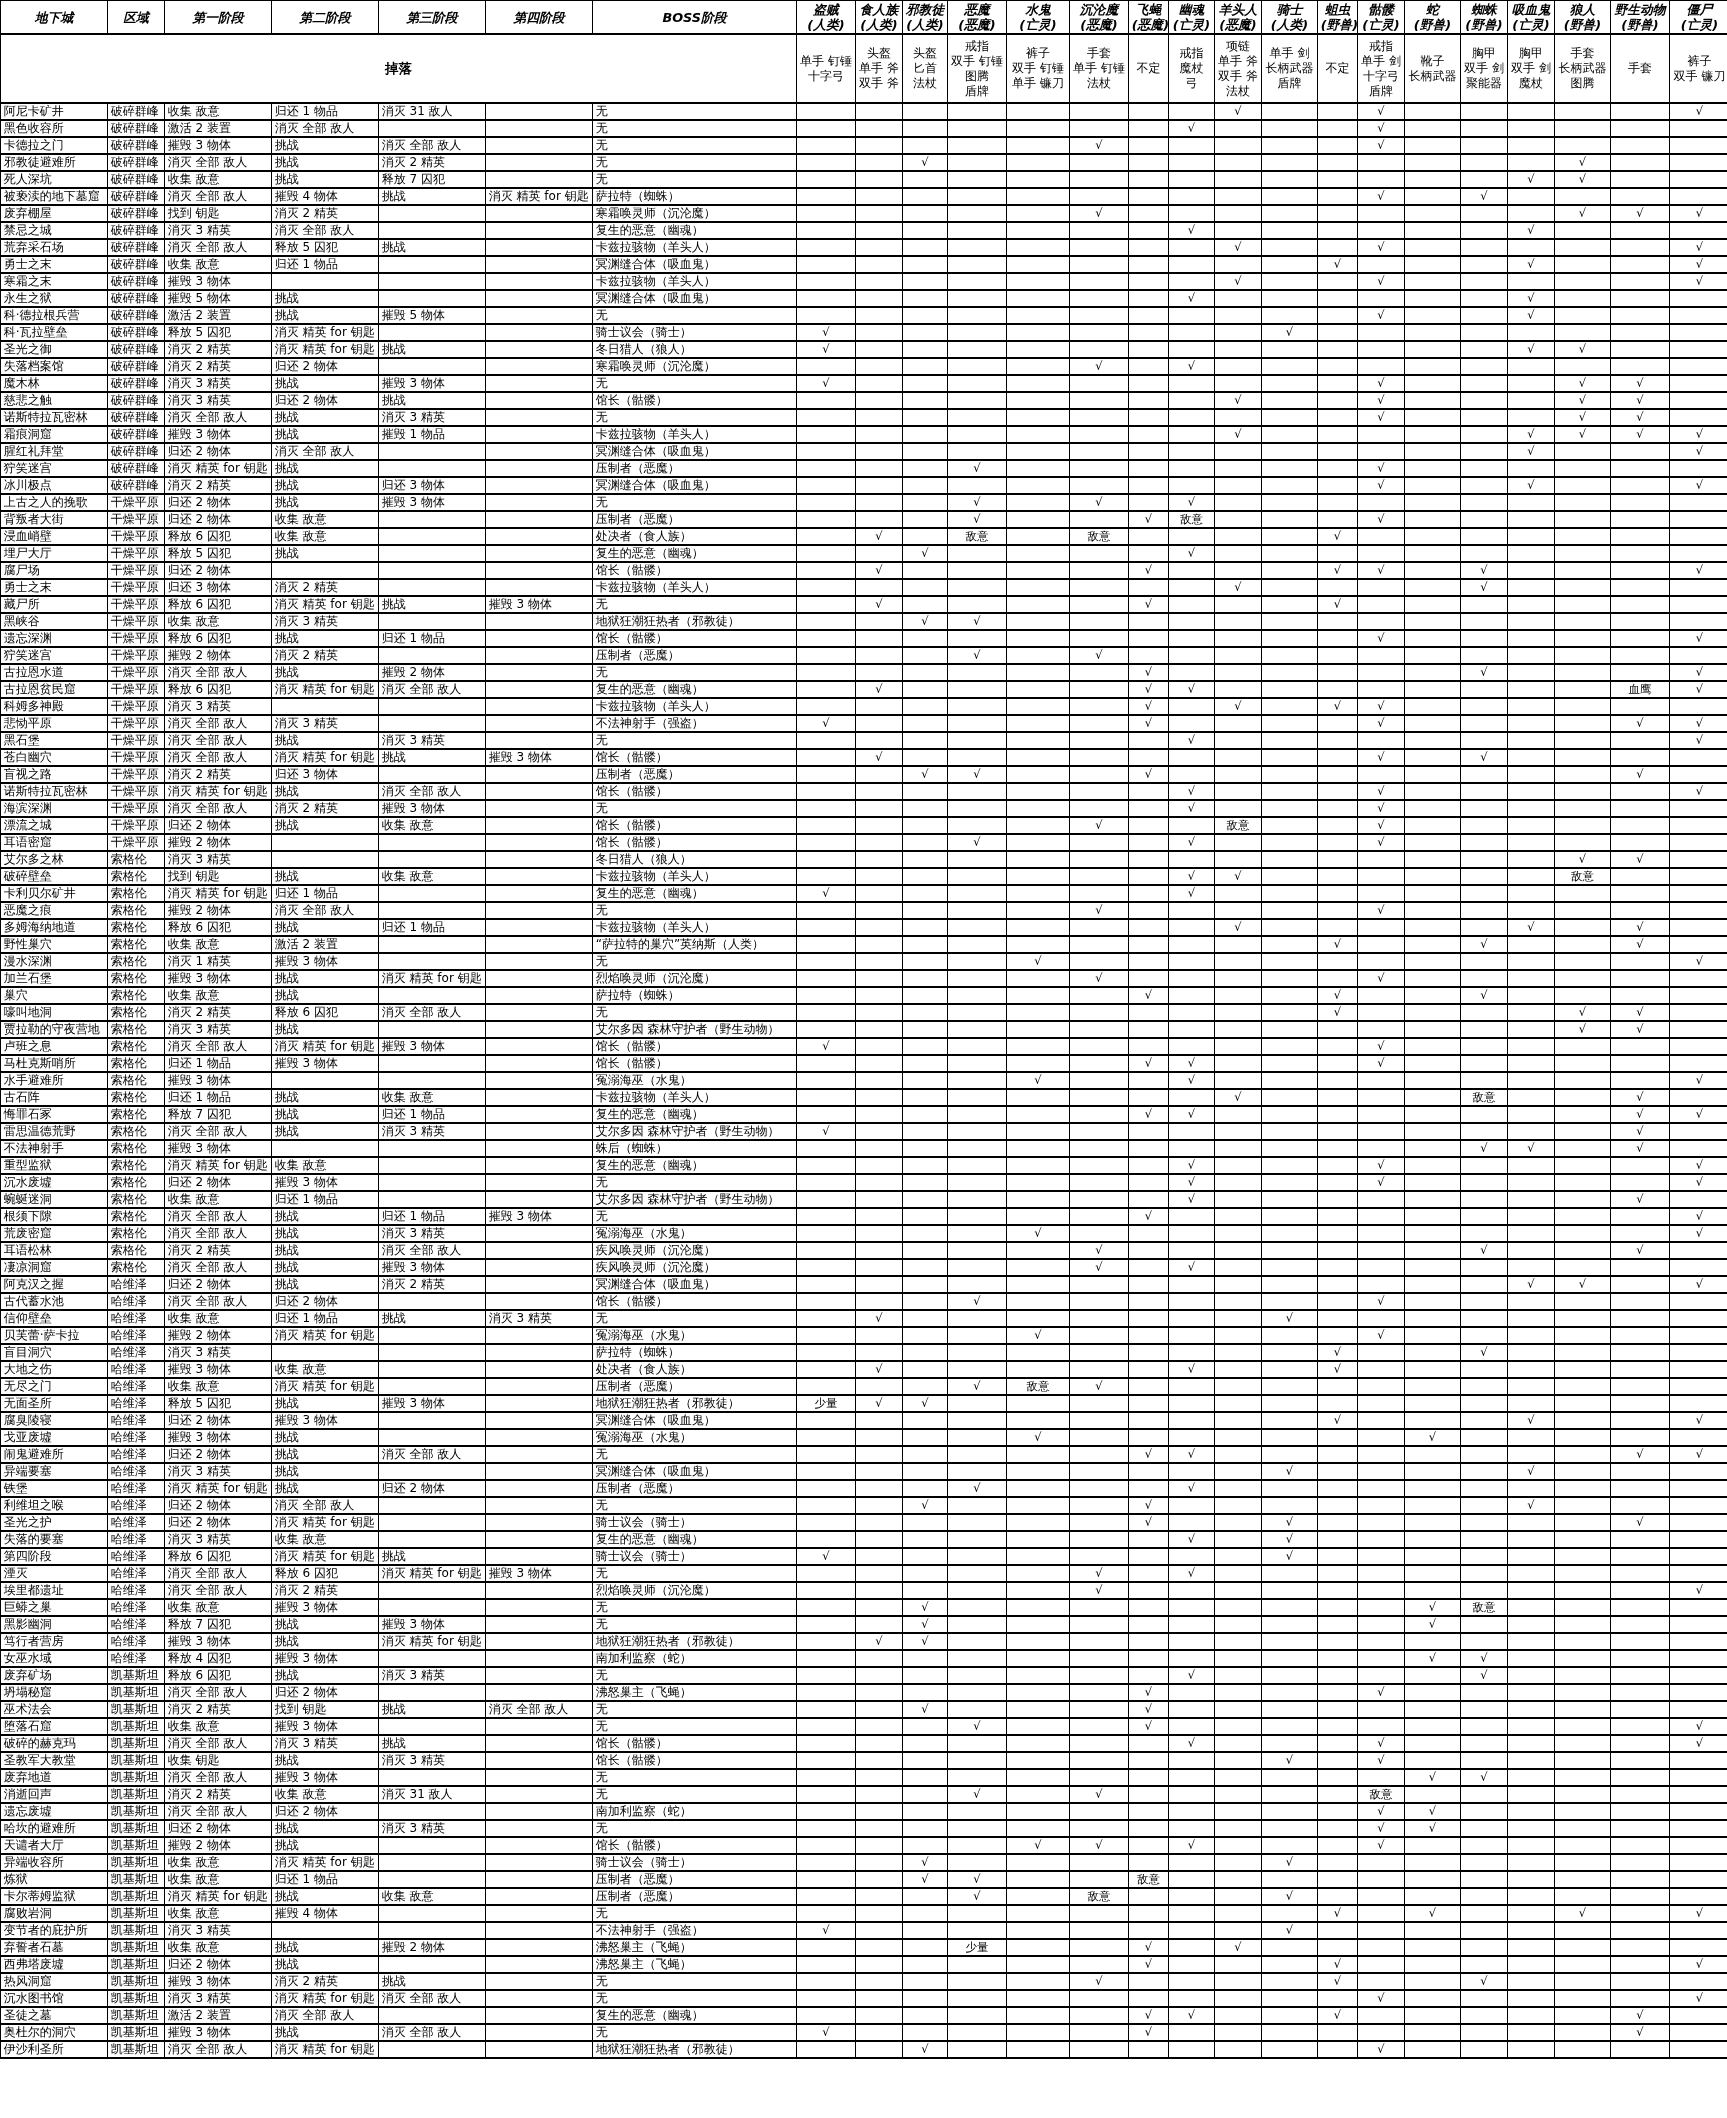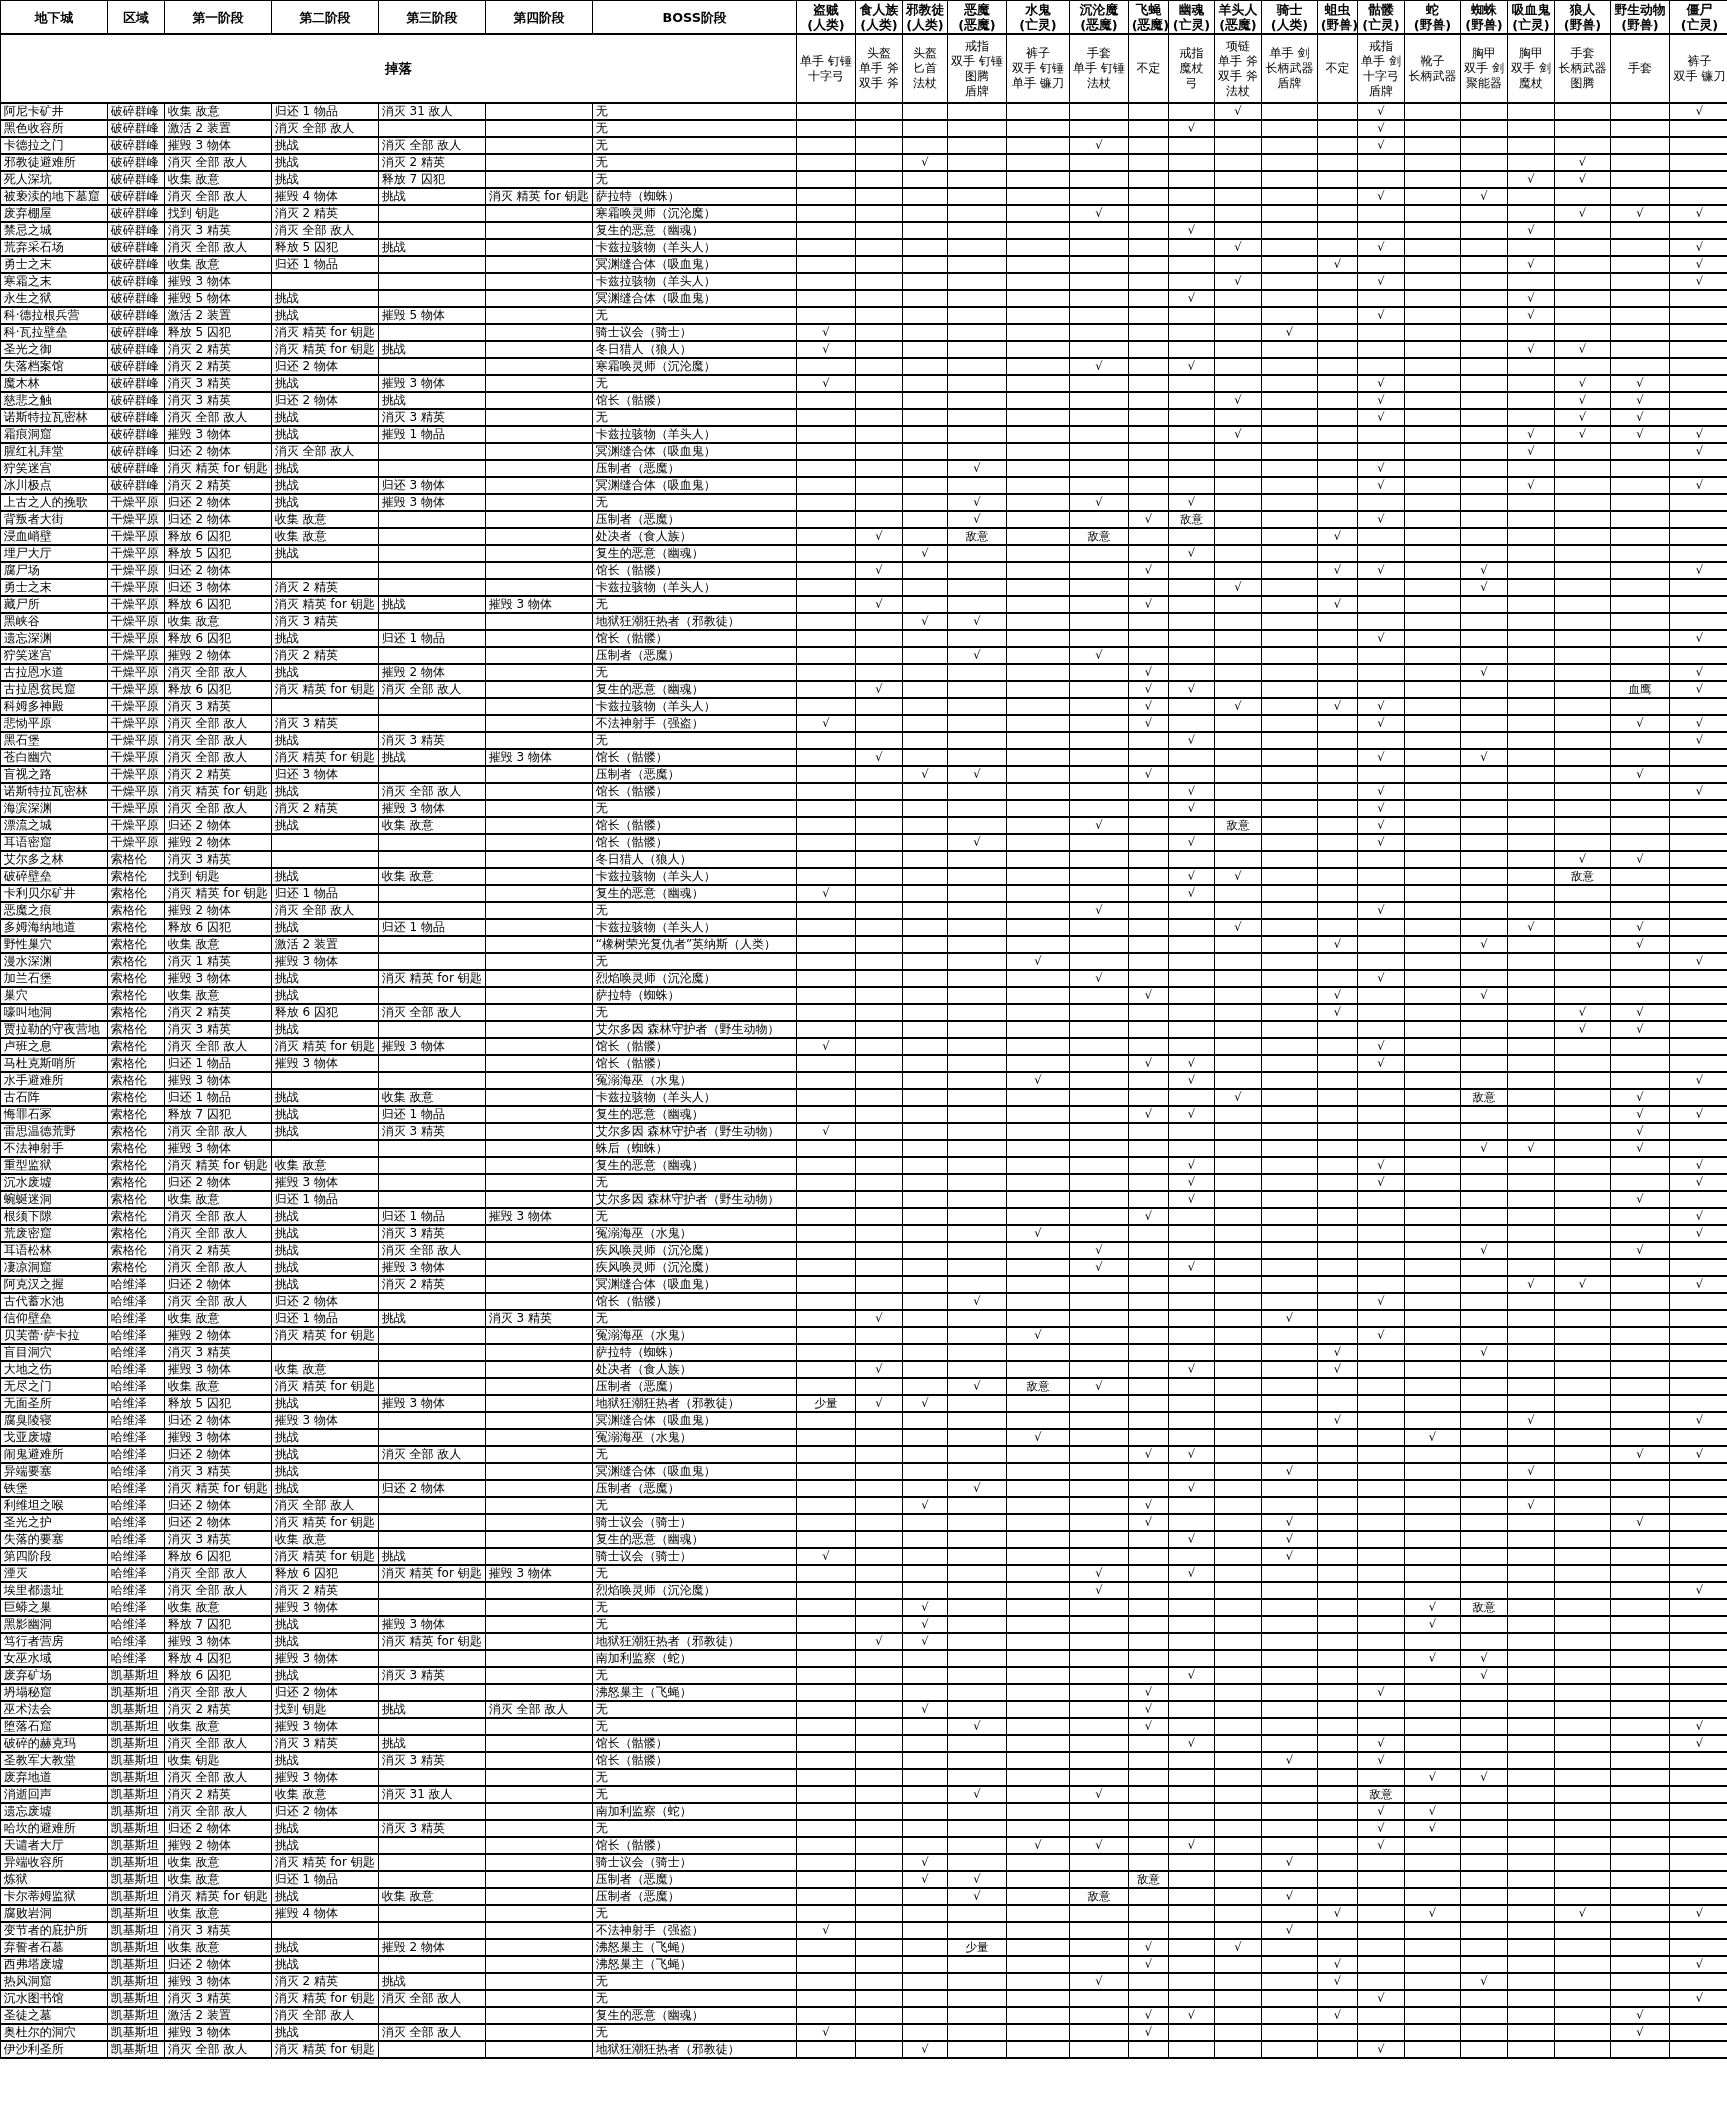--- a/index.html
+++ b/index.html
@@ -1,20 +1,20 @@
 <!DOCTYPE html>
 <html style="font-size:10.8px"><head>
 <meta charset="utf-8">
 <style>
   html,body{margin:0;padding:0;background:#fff;}
   body{width:1728px;font-family:"DejaVu Sans","Liberation Sans",sans-serif;color:#000;}
   table{border-collapse:collapse;table-layout:fixed;width:1728px;}
   td,th{border:1.3px solid #000;padding:0 2.7px;overflow:hidden;white-space:nowrap;}
   th{font-weight:bold;font-size:12.8px;text-align:center;line-height:15px;}
-  thead tr.h1 th{height:32px;border-bottom:2.7px solid #000;}
+  thead tr.h1 th{height:32px;border-bottom:2.7px solid #000;font-style:italic;}
   thead tr.h2 th{height:67px;border-bottom:2.7px solid #000;font-weight:normal;font-size:12px;white-space:normal;}
   thead tr.h2 th.drop{font-weight:bold;font-size:13.5px;margin-left:16px;}
   tbody td{height:15px;font-size:12px;line-height:15px;}
   tbody tr{border-bottom:2px solid #000;}
   td.c{text-align:center;font-size:11.5px;padding:0;}
   .multi{display:block;line-height:15px;}
 </style>
 </head>
 <body>
 
@@ -1540,21 +1540,21 @@
         <td class="c">√</td>
         <td class="c"></td>
       </tr>
       <tr>
         <td>野性巢穴</td>
         <td>索格伦</td>
         <td>收集 敌意</td>
         <td>激活 2 装置</td>
         <td></td>
         <td></td>
-        <td>“橡树荣光复仇者”英纳斯（人类）</td>
+        <td>“萨拉特的巢穴”英纳斯（人类）</td>
         <td class="c"></td>
         <td class="c"></td>
         <td class="c"></td>
         <td class="c"></td>
         <td class="c"></td>
         <td class="c"></td>
         <td class="c"></td>
         <td class="c"></td>
         <td class="c"></td>
         <td class="c"></td>

